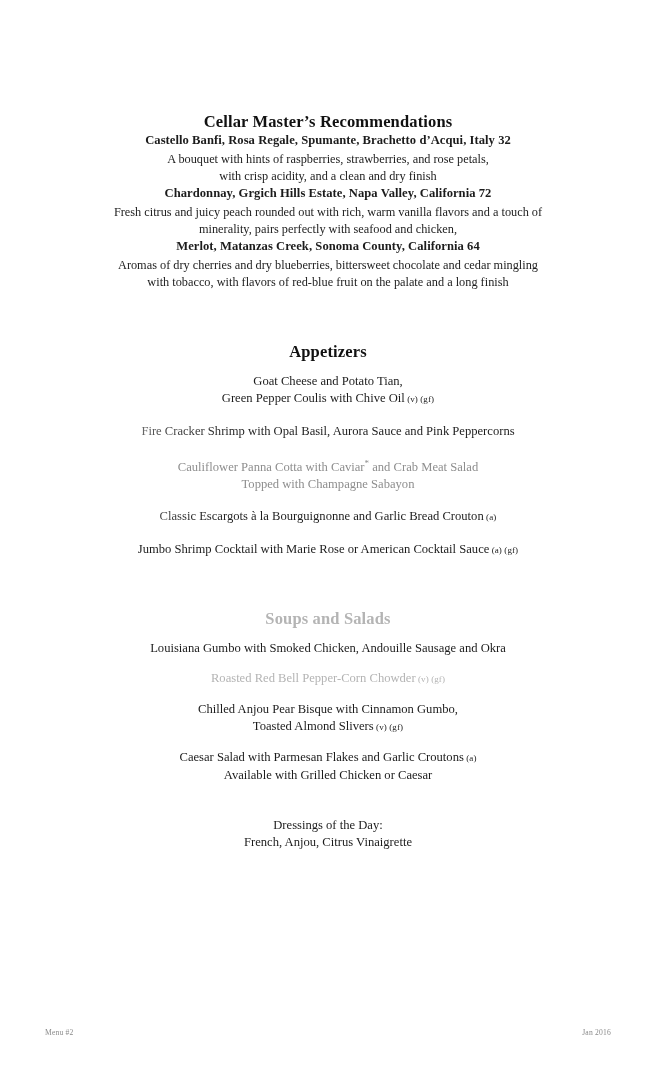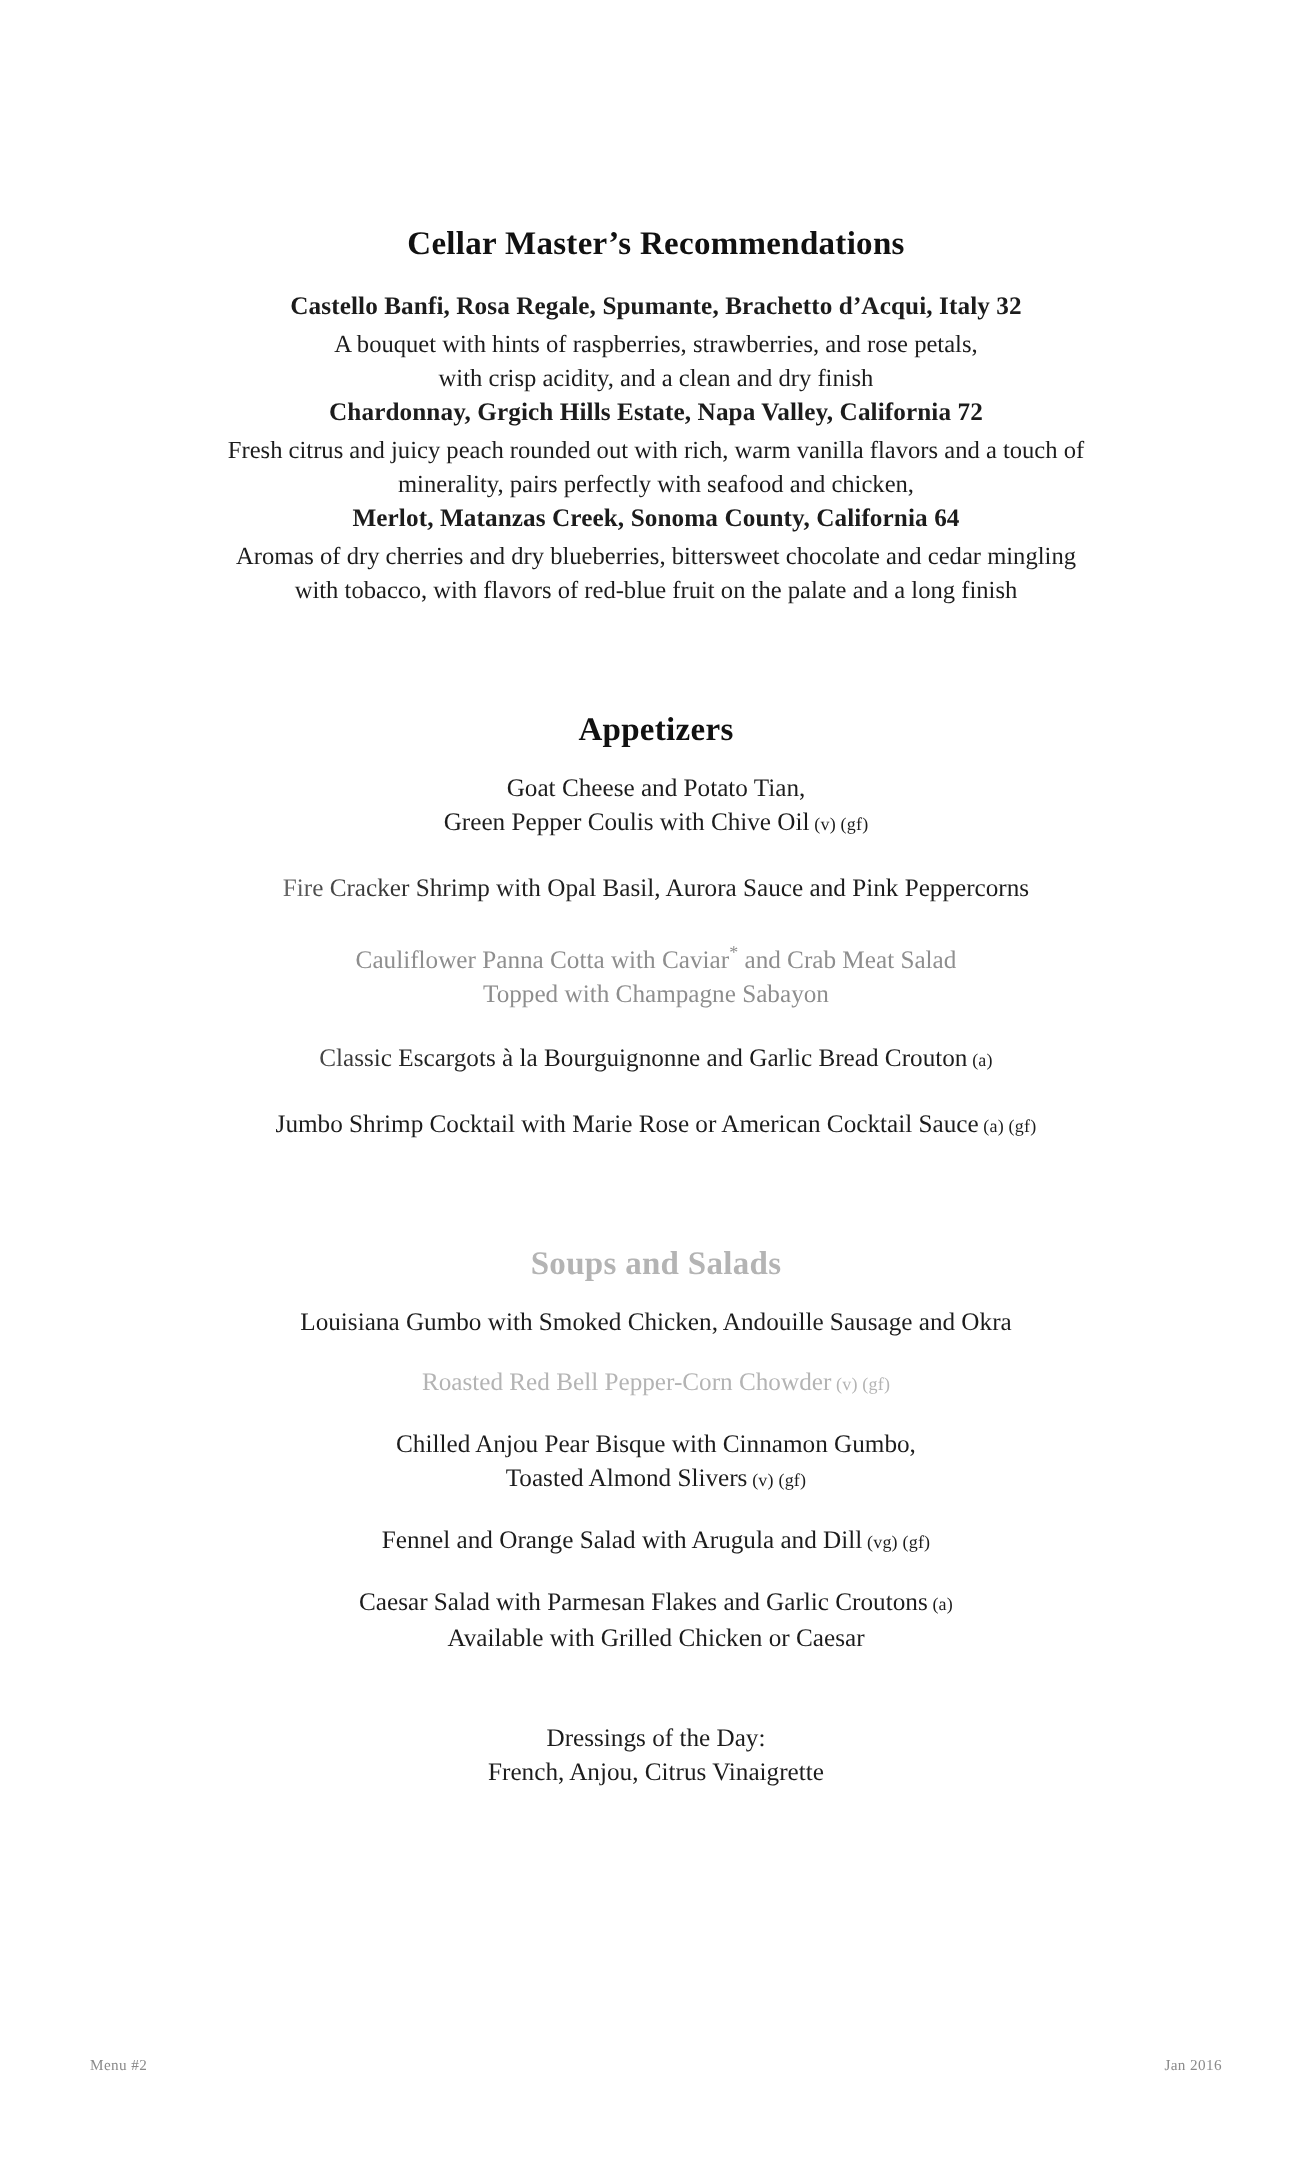--- a/index.html
+++ b/index.html
@@ -93,21 +93,20 @@
     background-clip: text;
     color: transparent;
     -webkit-text-fill-color: transparent;
   }
 
   
   #cellar-section {
     padding-top: 112px;
   }
   #cellar-section .section-heading {
-    margin-bottom: 13px;
   }
   .wine-entry {
     margin-bottom: 0;
   }
   .wine-entry + .wine-entry {
   }
   .wine-entry .line.bold {
     margin-bottom: 2px;
   }
   .wine-desc {
@@ -222,23 +221,20 @@
 
     <div class="item">
       <span class="line faded-light"><span>Roasted Red Bell Pepper-Corn Chowder</span><span class="ann"> </span><span class="ann">(v) (gf)</span></span>
     </div>
 
     <div class="item">
       <span class="line">Chilled Anjou Pear Bisque with Cinnamon Gumbo,</span>
       <span class="line"><span>Toasted Almond Slivers</span><span class="ann"> </span><span class="ann">(v) (gf)</span></span>
     </div>
 
-    <div class="item">
-      <span class="line"><span>Fennel and Orange Salad with Arugula and Dill</span><span class="ann"> </span><span class="ann">(vg) (gf)</span></span>
-    </div>
 
 
     <div class="item">
       <span class="line"><span>Caesar Salad with Parmesan Flakes and Garlic Croutons</span><span class="ann"> </span><span class="ann">(a)</span></span>
       <span class="line">Available with Grilled Chicken or Caesar</span>
     </div>
   </div>
 
   <div class="section" id="dressings-block">
     <span class="line">Dressings of the Day:</span>

